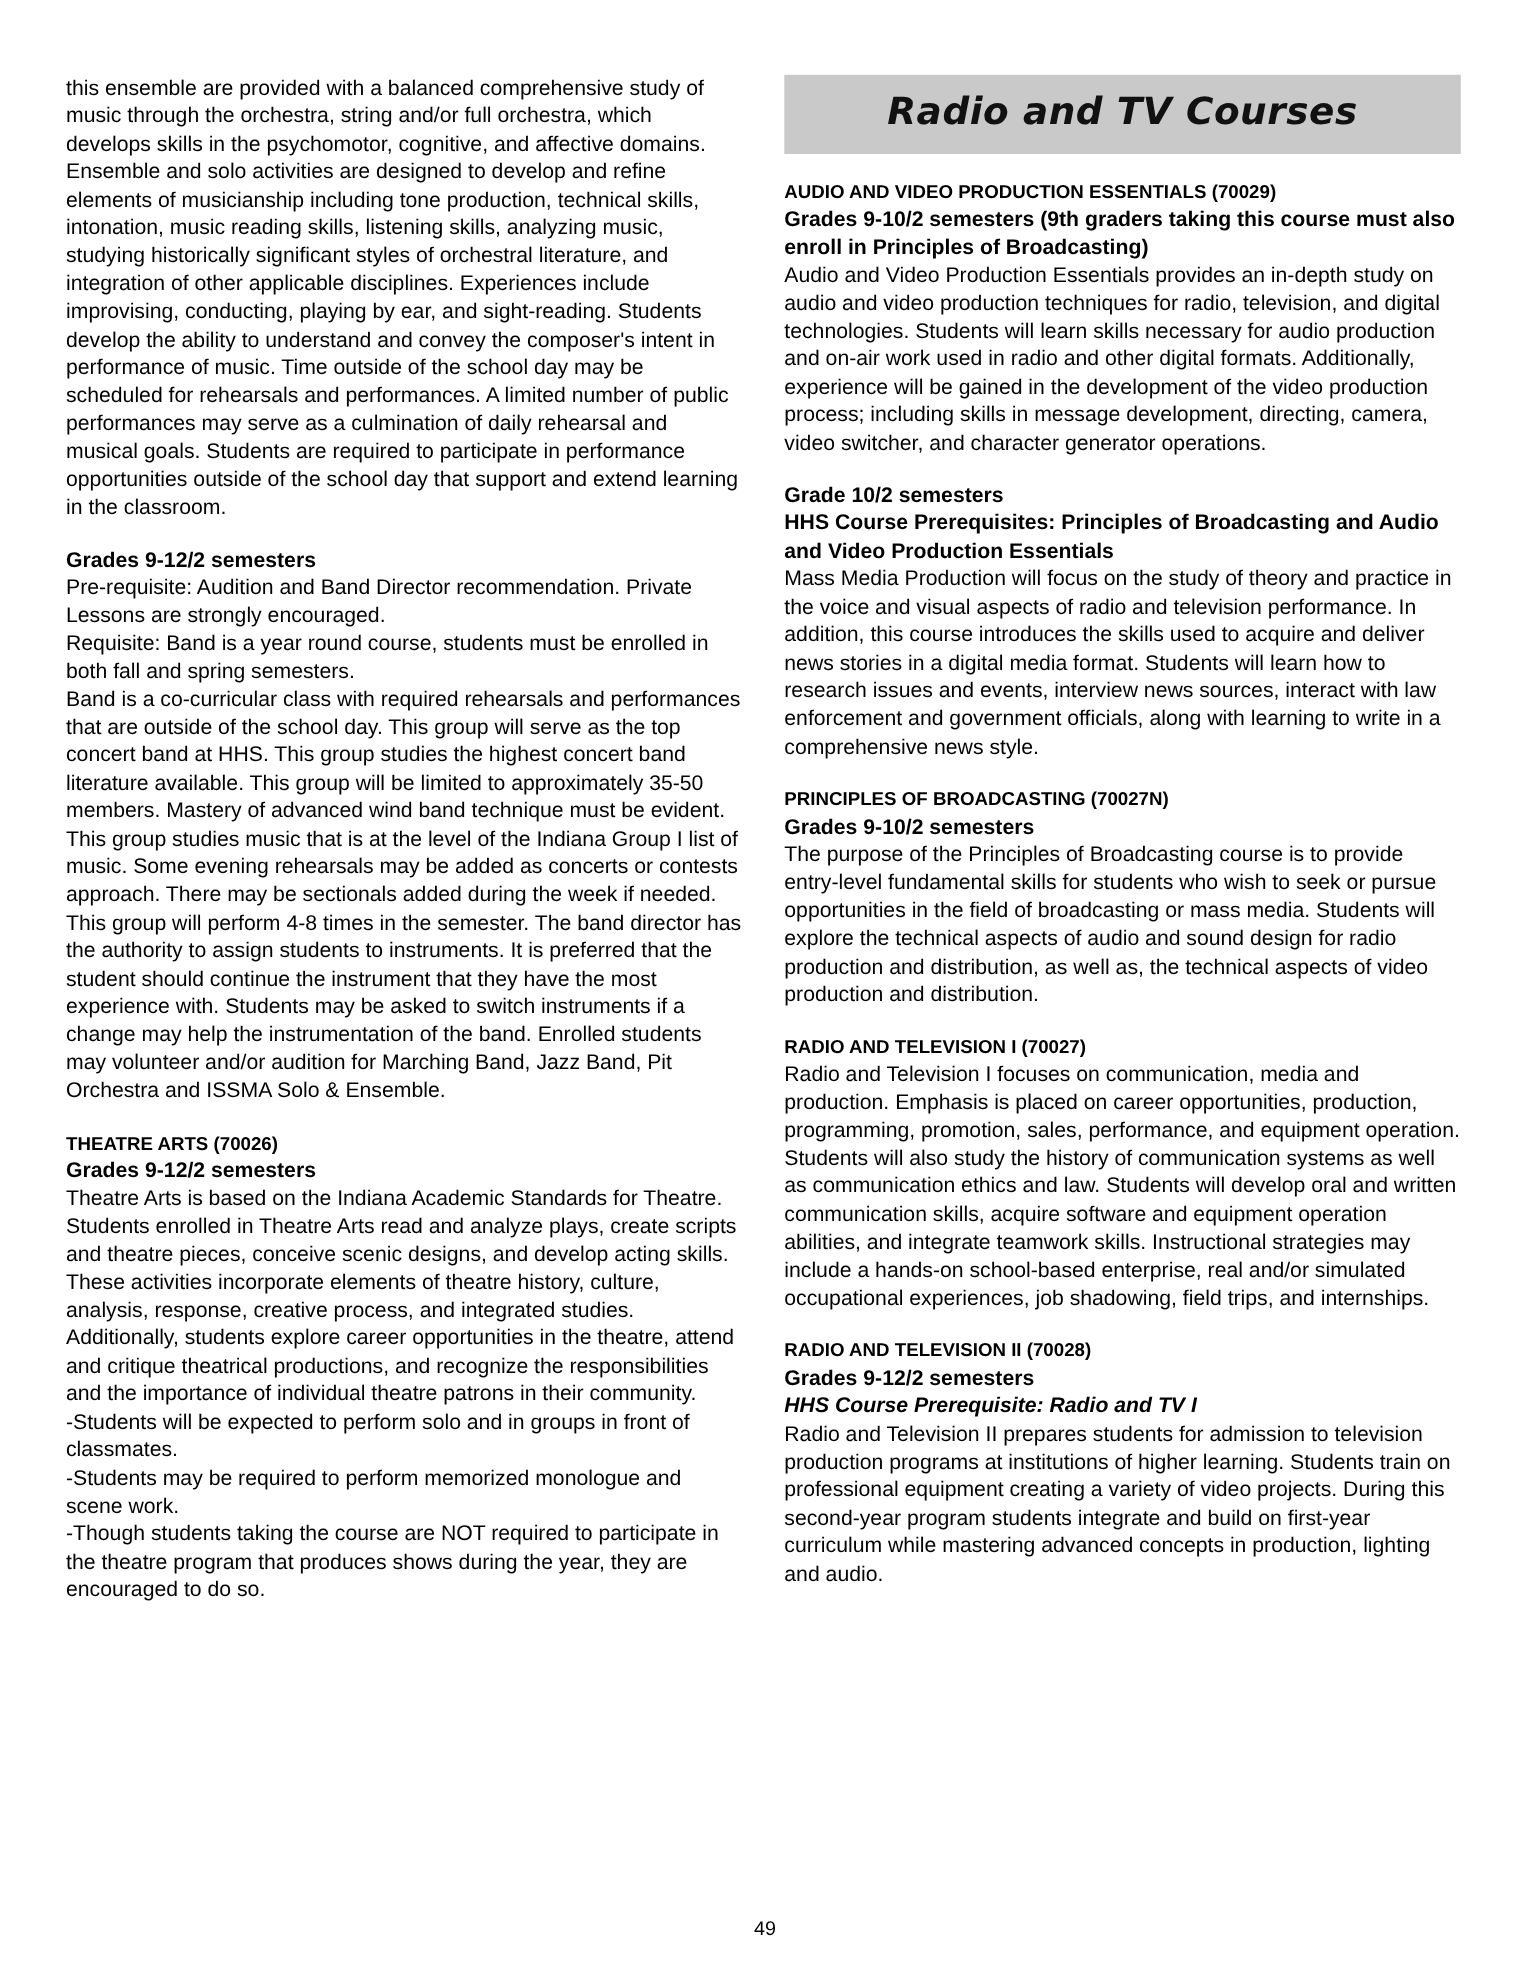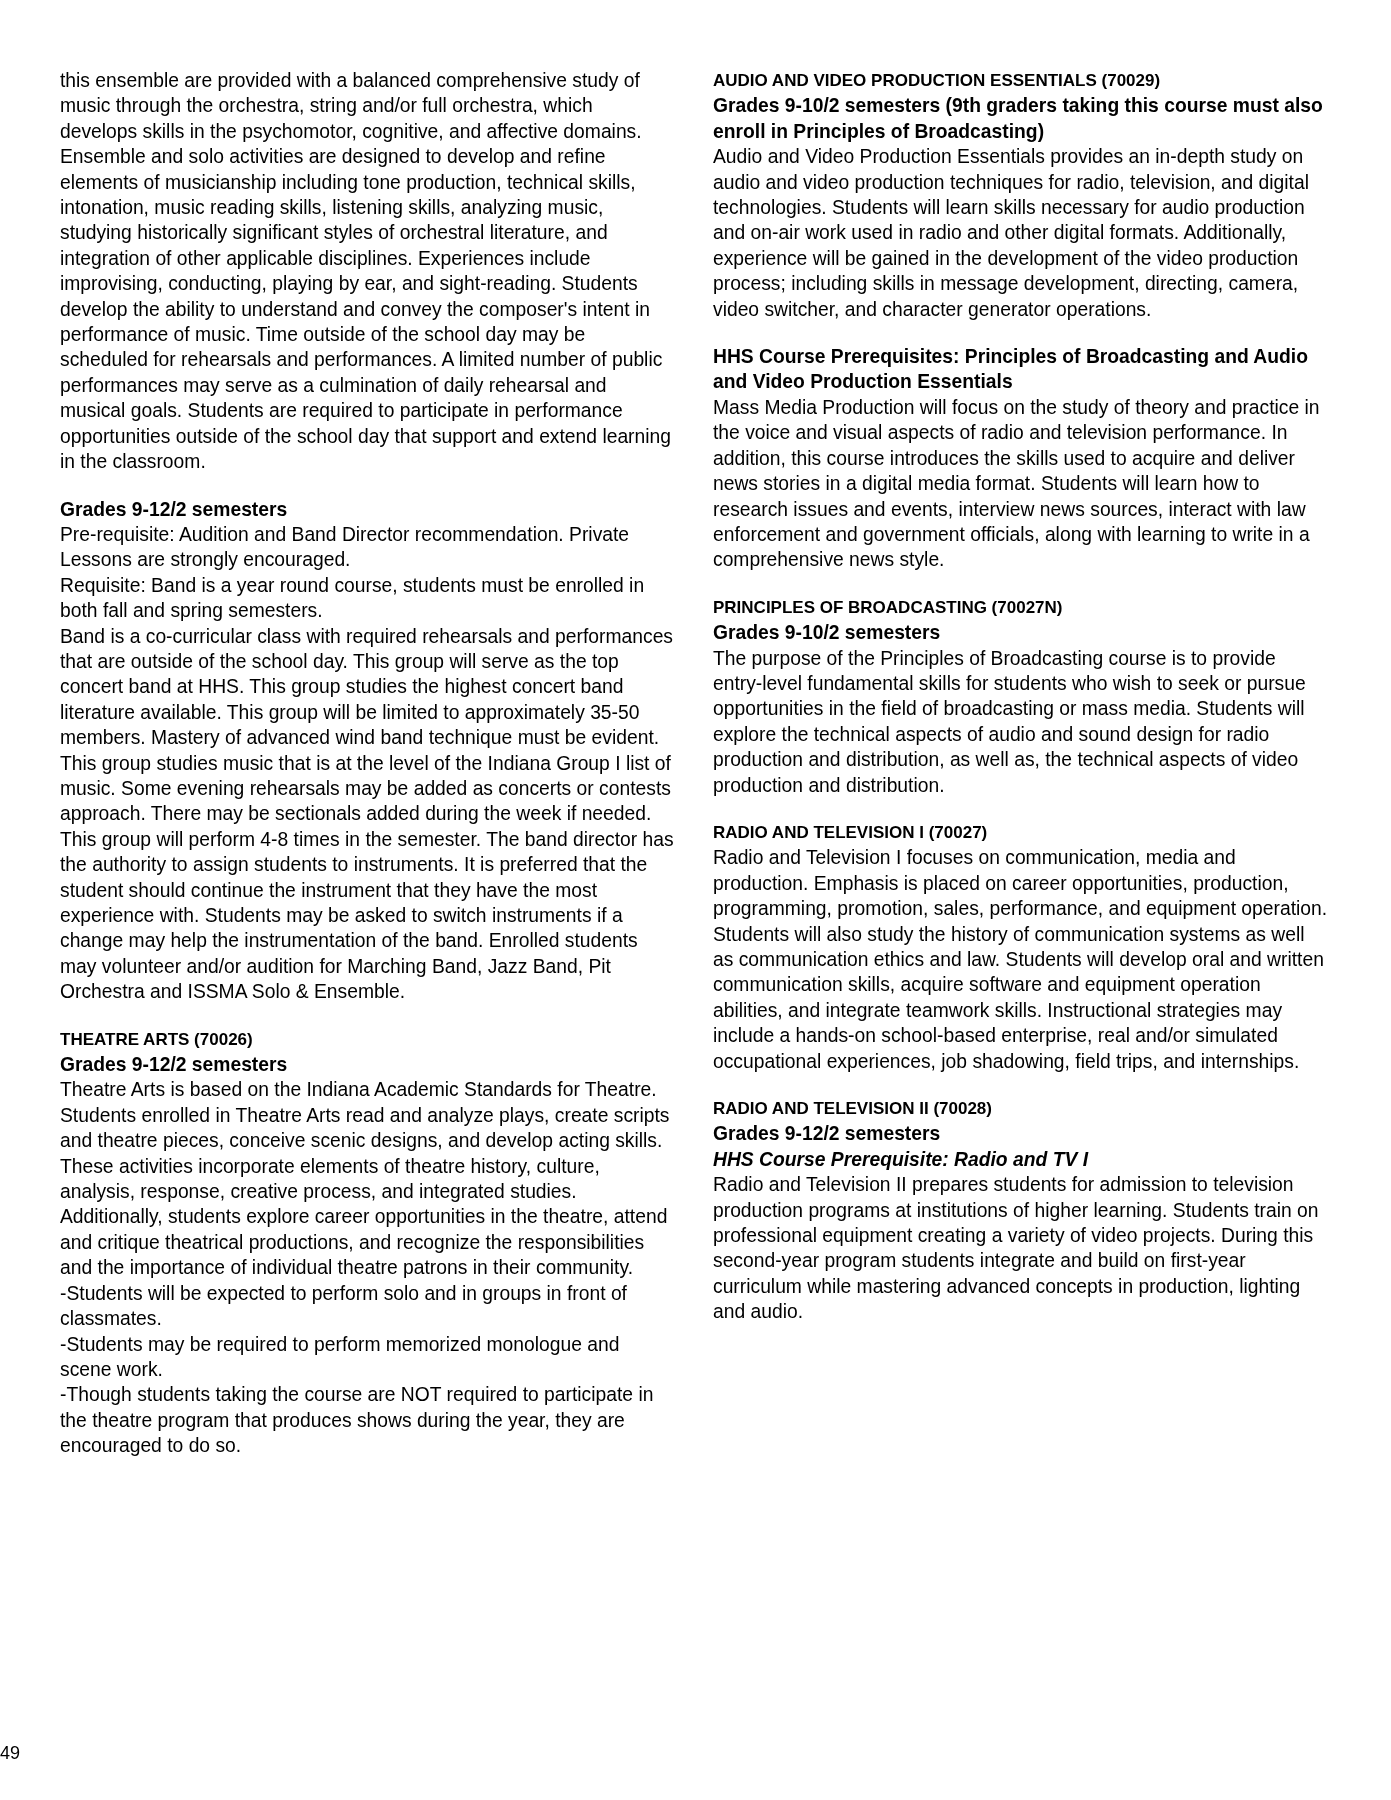--- a/index.html
+++ b/index.html
@@ -75,20 +75,21 @@
     margin-top: 0;
   }
   .theatre-banner {
     margin-top: 26px;
   }
   .page-number {
     position: absolute;
     bottom: 36px;
     left: 0;
     width: 1391px;
+    text-align: center;
     font-size: 18px;
   }
   .lead-para {
     margin-bottom: 22px;
   }
 </style>
 </head>
 <body>
 
 <div class="page">
@@ -114,28 +115,32 @@
         <div class="body-text" style="white-space: pre-line;">Theatre Arts is based on the Indiana Academic Standards for Theatre. Students enrolled in Theatre Arts read and analyze plays, create scripts and theatre pieces, conceive scenic designs, and develop acting skills. These activities incorporate elements of theatre history, culture, analysis, response, creative process, and integrated studies. Additionally, students explore career opportunities in the theatre, attend and critique theatrical productions, and recognize the responsibilities and the importance of individual theatre patrons in their community.
 -Students will be expected to perform solo and in groups in front of classmates.
 -Students may be required to perform memorized monologue and scene work.
 -Though students taking the course are NOT required to participate in the theatre program that produces shows during the year, they are encouraged to do so.</div>
       </div>
 
     </div>
 
     <div class="col">
 
+      <div class="section-banner banner-top">
+        <span>Radio and TV Courses</span>
+      </div>
 
       <div class="block">
         <div class="course-title">AUDIO AND VIDEO PRODUCTION ESSENTIALS (70029)</div>
         <div class="course-sub">Grades 9-10/2 semesters (9th graders taking this course must also enroll in Principles of Broadcasting)</div>
         <div class="body-text">Audio and Video Production Essentials provides an in-depth study on audio and video production techniques for radio, television, and digital technologies. Students will learn skills necessary for audio production and on-air work used in radio and other digital formats. Additionally, experience will be gained in the development of the video production process; including skills in message development, directing, camera, video switcher, and character generator operations.</div>
       </div>
 
       <div class="block">
+        <div class="course-sub">Grade 10/2 semesters</div>
         <div class="course-sub">HHS Course Prerequisites: Principles of Broadcasting and Audio and Video Production Essentials</div>
         <div class="body-text">Mass Media Production will focus on the study of theory and practice in the voice and visual aspects of radio and television performance. In addition, this course introduces the skills used to acquire and deliver news stories in a digital media format. Students will learn how to research issues and events, interview news sources, interact with law enforcement and government officials, along with learning to write in a comprehensive news style.</div>
       </div>
 
       <div class="block">
         <div class="course-title">PRINCIPLES OF BROADCASTING (70027N)</div>
         <div class="course-sub">Grades 9-10/2 semesters</div>
         <div class="body-text">The purpose of the Principles of Broadcasting course is to provide entry-level fundamental skills for students who wish to seek or pursue opportunities in the field of broadcasting or mass media. Students will explore the technical aspects of audio and sound design for radio production and distribution, as well as, the technical aspects of video production and distribution.</div>
       </div>
 

